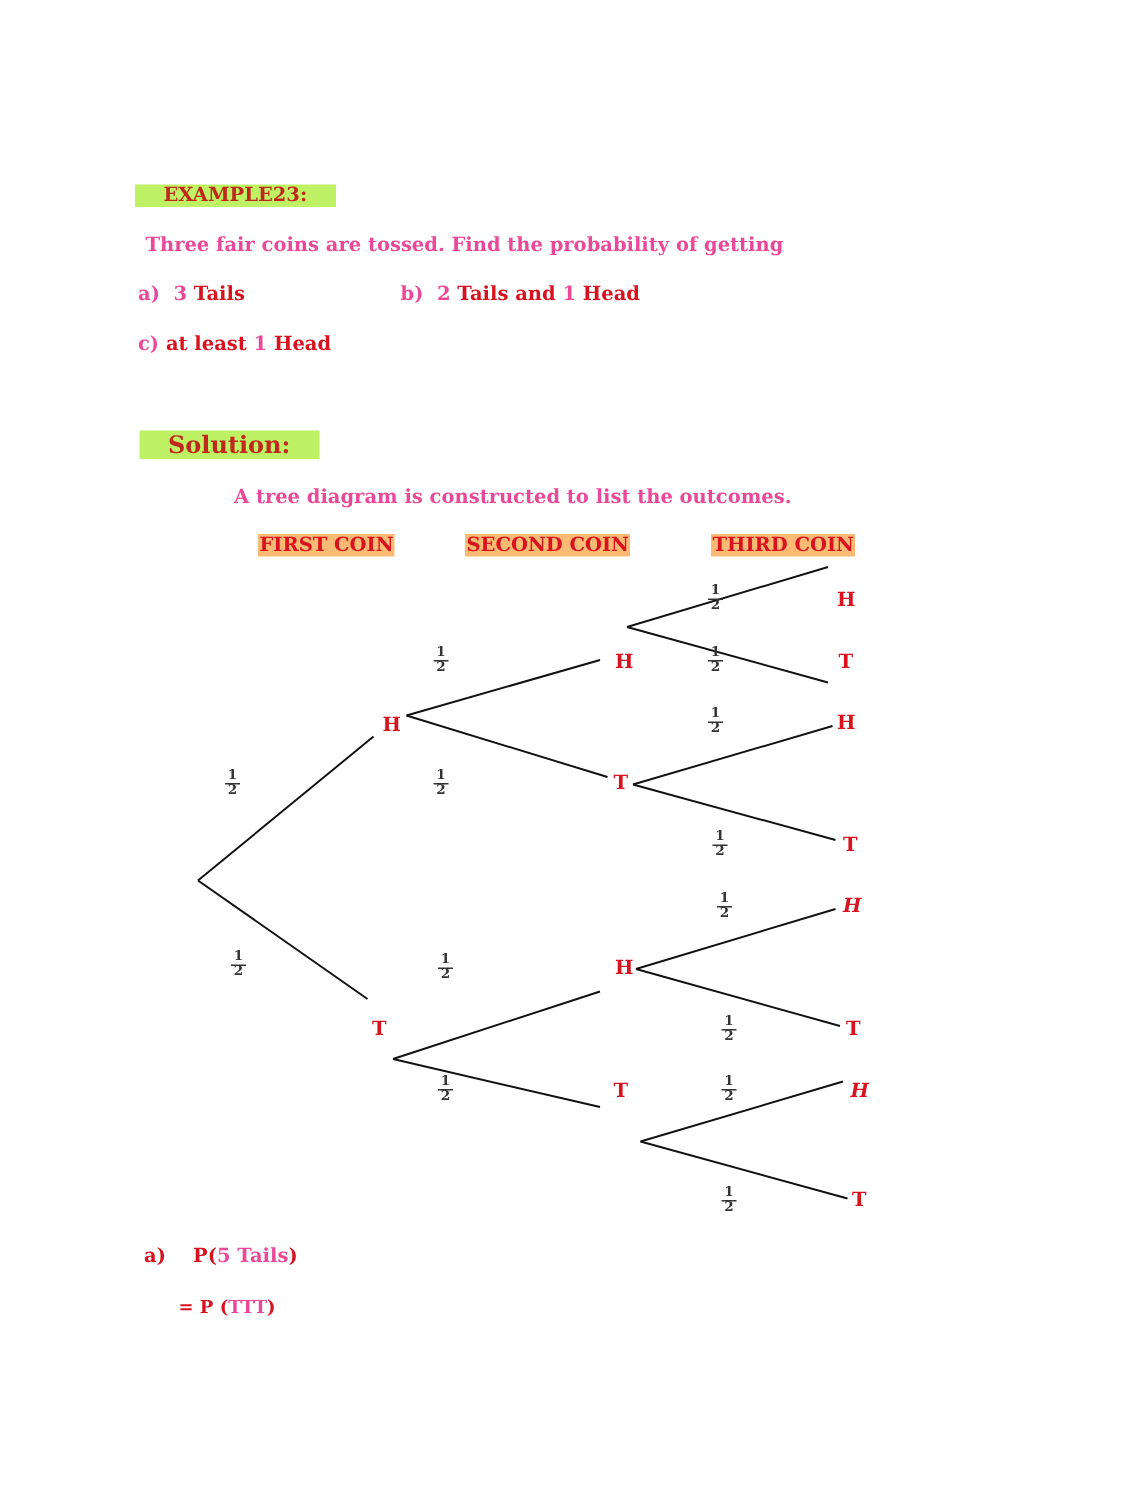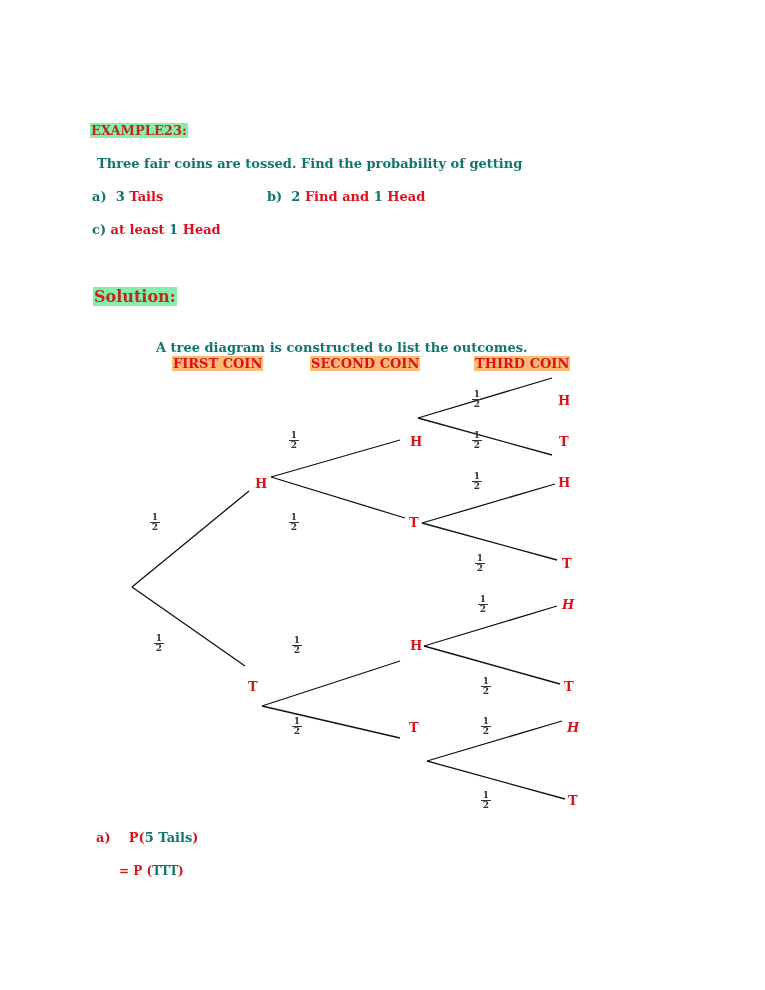--- a/index.html
+++ b/index.html
@@ -1,22 +1,22 @@
 <!DOCTYPE html>
 <html><head>
 <meta charset="utf-8">
 <style>
   html, body { margin:0; padding:0; background:#ffffff; }
   body { width:765px; height:990px; position:relative; overflow:hidden;
          font-family:"DejaVu Serif", "Liberation Serif", serif; }
   .abs { position:absolute; white-space:nowrap; }
-  .purple { color:#0f766e; }
+  .purple { color:#ec4899; }
   .red { color:#d8121e; }
   .bold { font-weight:bold; }
-  .hl-green { background:#86efac; padding:0 1px; }
+  .hl-green { background:#bef264; padding:0 19px; }
   .hl-gray { background:#fdba74; padding:0 1px; }
   .t14 { font-size:13px; }
   .frac { position:absolute; font-family:"DejaVu Serif", serif; font-size:9px; font-weight:bold;
           color:#333; text-align:center; width:10px; line-height:9px; }
   .frac .num { display:block; border-bottom:1px solid #333; }
   .frac .den { display:block; }
   .node { position:absolute; color:#d8121e; font-weight:bold; font-size:13px; }
   .node.it { font-style:italic; }
   svg { position:absolute; left:0; top:0; }
 </style>
@@ -31,37 +31,37 @@
 
 <div class="abs bold t14" style="left:92px;top:189px;">
   <span class="purple">a)</span>&nbsp;
   <span class="purple">3</span>
   <span class="red">Tails</span>
 </div>
 
 <div class="abs bold t14" style="left:267px;top:189px;">
   <span class="purple">b)</span>&nbsp;
   <span class="purple">2</span>
-  <span class="red">Find and</span>
+  <span class="red">Tails and</span>
   <span class="purple">1</span>
   <span class="red">Head</span>
 </div>
 
 <div class="abs bold t14" style="left:92px;top:222px;">
   <span class="purple">c)</span>
   <span class="red">at least</span>
   <span class="purple">1</span>
   <span class="red">Head</span>
 </div>
 
 <div class="abs bold" style="left:93px;top:287px;font-size:16px;">
   <span class="hl-green" style="color:#c0281e;text-align:center;">Solution:</span>
 </div>
 
-<div class="abs bold t14 purple" style="left:156px;top:340px;">A tree diagram is constructed to list the outcomes.</div>
+<div class="abs bold t14 purple" style="left:156px;top:324px;">A tree diagram is constructed to list the outcomes.</div>
 
 <div class="abs bold t14 red" style="left:172px;top:356px;">
   <span class="hl-gray">FIRST COIN</span>
 </div>
 <div class="abs bold t14 red" style="left:310px;top:356px;">
   <span class="hl-gray">SECOND COIN</span>
 </div>
 <div class="abs bold t14 red" style="left:474px;top:356px;">
   <span class="hl-gray">THIRD COIN</span>
 </div>

